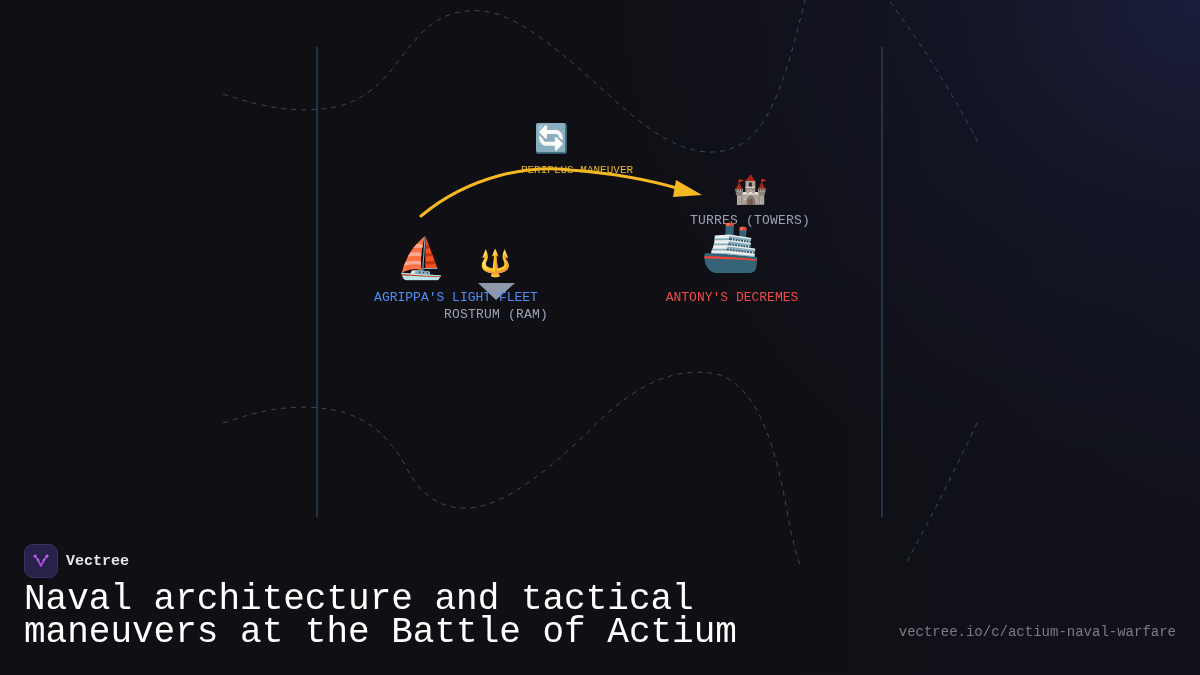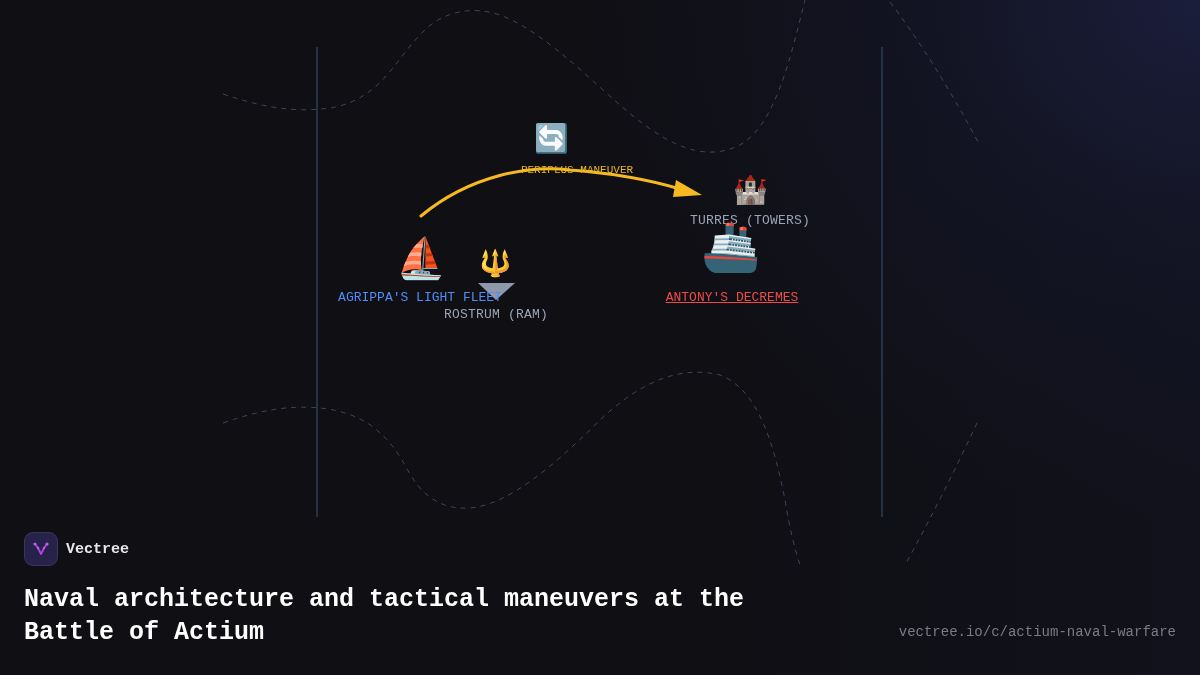--- a/index.html
+++ b/index.html
@@ -16,33 +16,33 @@
     .label {
       position: absolute; white-space: nowrap; transform: translateX(-50%);
       font-family: "Liberation Mono", "DejaVu Sans Mono", monospace;
     }
     .emoji {
       position: absolute; transform: translateX(-50%); line-height: 1;
       font-family: "DejaVu Sans", sans-serif;
     }
     .lbl-maneuver { color: #e9b526; font-size: 11px; margin-left: 24px; }
     .lbl-small { color: #9aa3b5; font-size: 13px; letter-spacing: 0.2px; }
-    .lbl-agrippa { color: #4f8ef7; font-size: 13px; }
-    .lbl-antony { color: #ef4a4a; font-size: 13px; text-decoration: underline; }
+    .lbl-agrippa { color: #4f8ef7; font-size: 13px; margin-left: 36px; }
+    .lbl-antony { color: #ef4a4a; font-size: 13px; }
 
-    .brand { position: absolute; left: 24px; top: 532px; display: flex; align-items: center; gap: 8px; }
+    .brand { position: absolute; left: 24px; top: 544px; display: flex; align-items: center; gap: 8px; }
     .brand-logo {
       width: 34px; height: 34px; border-radius: 9px;
       background: #26224a; border: 1px solid #3a3466;
       display: flex; align-items: center; justify-content: center;
     }
     .brand-name { color: #e6e6ea; font-size: 15px; font-weight: bold; font-family: "Liberation Mono", monospace; }
     .title {
       position: absolute; left: 24px; top: 583px; width: 760px;
-      color: #ffffff; font-weight: bold; font-size: 25px; line-height: 33px;
+      color: #ffffff; font-weight: normal; font-size: 36px; line-height: 33px;
       font-family: "Liberation Mono", "DejaVu Sans Mono", monospace;
     }
     .url {
       position: absolute; right: 24px; top: 624px;
       color: #7b7b84; font-size: 14px;
       font-family: "Liberation Mono", "DejaVu Sans Mono", monospace;
       margin-left: 35px;
     }
   </style>
 </head>

